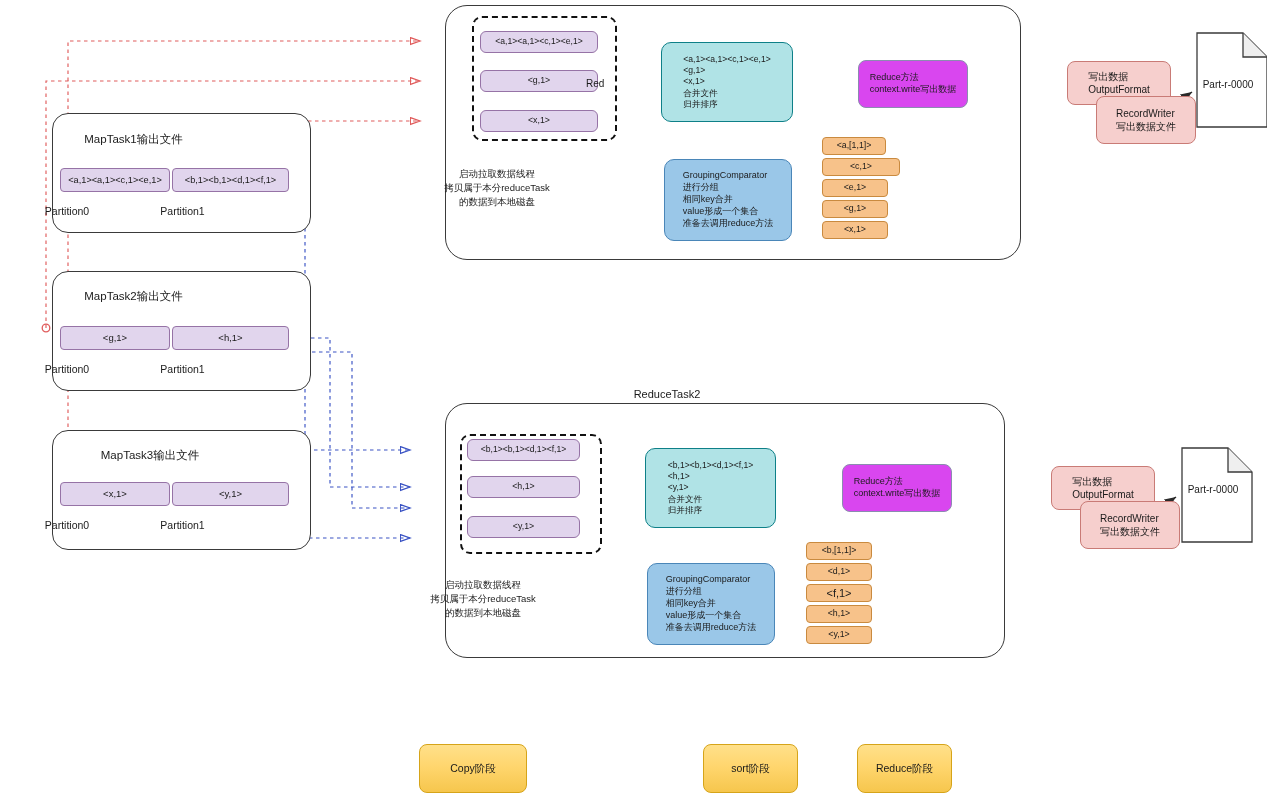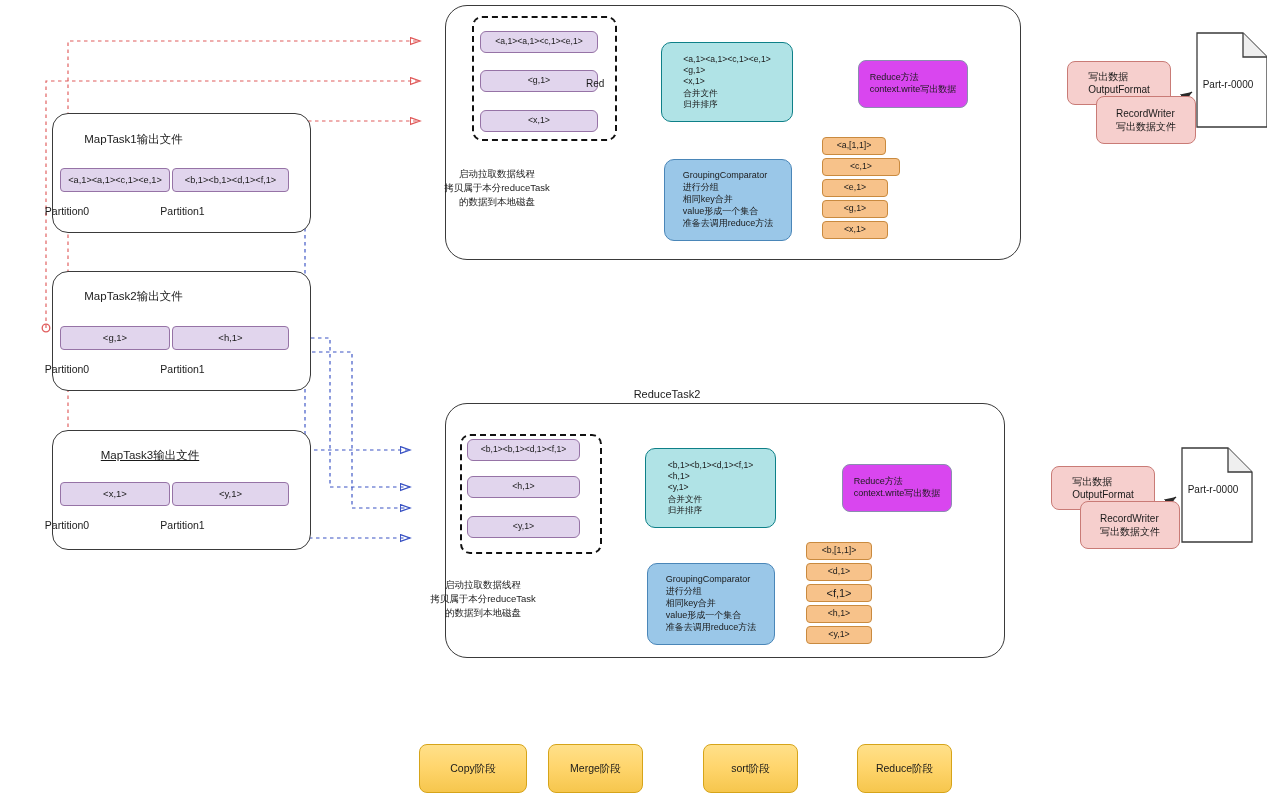--- a/index.html
+++ b/index.html
@@ -148,21 +148,21 @@
   <div class="lbl" style="left:124px;top:205px;width:117px;text-align:center;font-size:10.5px;">Partition1</div>
 
   <div class="node maptask" style="left:4px;top:271px;width:259px;height:120px;"></div>
   <div class="lbl" style="left:4px;top:289px;width:259px;text-align:center;font-size:11.5px;">MapTask2输出文件</div>
   <div class="node purple-sq" style="left:12px;top:326px;width:110px;height:24px;font-size:9.5px;">&lt;g,1&gt;</div>
   <div class="node purple-sq" style="left:124px;top:326px;width:117px;height:24px;font-size:9.5px;">&lt;h,1&gt;</div>
   <div class="lbl" style="left:12px;top:363px;width:110px;text-align:center;font-size:10.5px;">Partition0</div>
   <div class="lbl" style="left:124px;top:363px;width:117px;text-align:center;font-size:10.5px;">Partition1</div>
 
   <div class="node maptask" style="left:4px;top:430px;width:259px;height:120px;"></div>
-  <div class="lbl" style="left:4px;top:448px;width:292px;text-align:center;font-size:11.5px;text-decoration:underline;">MapTask3输出文件</div>
+  <div class="lbl" style="left:4px;top:448px;width:292px;text-align:center;font-size:11.5px;">MapTask3输出文件</div>
   <div class="node purple-sq" style="left:12px;top:482px;width:110px;height:24px;font-size:9.5px;">&lt;x,1&gt;</div>
   <div class="node purple-sq" style="left:124px;top:482px;width:117px;height:24px;font-size:9.5px;">&lt;y,1&gt;</div>
   <div class="lbl" style="left:12px;top:519px;width:110px;text-align:center;font-size:10.5px;">Partition0</div>
   <div class="lbl" style="left:124px;top:519px;width:117px;text-align:center;font-size:10.5px;">Partition1</div>
 
   <div class="node reducetask" style="left:397px;top:5px;width:576px;height:255px;"></div>
 
   <div class="node dashdot" style="left:424px;top:16px;width:145px;height:125px;"></div>
   <div class="node purple" style="left:432px;top:31px;width:118px;height:22px;font-size:8.6px;">&lt;a,1&gt;&lt;a,1&gt;&lt;c,1&gt;&lt;e,1&gt;</div>
   <div class="node purple" style="left:432px;top:70px;width:118px;height:22px;font-size:8.8px;">&lt;g,1&gt;</div>
@@ -231,17 +231,16 @@
   <div class="node lav ml" style="left:794px;top:464px;width:110px;height:48px;font-size:9px;">Reduce方法
 context.write写出数据</div>
 
   <div class="node pink ml" style="left:1003px;top:466px;width:104px;height:44px;font-size:10px;">写出数据
 OutputFormat</div>
   <div class="node pink ml" style="left:1032px;top:501px;width:100px;height:48px;font-size:10px;">RecordWriter
 写出数据文件</div>
   <div class="lbl" style="left:1182px;top:484px;width:62px;text-align:center;font-size:10px;">Part-r-0000</div>
 
   <div class="node yellow" style="left:371px;top:744px;width:108px;height:49px;font-size:10.5px;">Copy阶段</div>
-  <div class="node yellow" style="left:500px;top:744px;width:95px;height:49px;font-size:10.5px;">Merge阶段</div>
   <div class="node yellow" style="left:809px;top:744px;width:95px;height:49px;font-size:10.5px;">Reduce阶段</div>
   <div class="node yellow" style="left:655px;top:744px;width:95px;height:49px;font-size:10.5px;">sort阶段</div>
 
 </div>
 
 </body></html>

